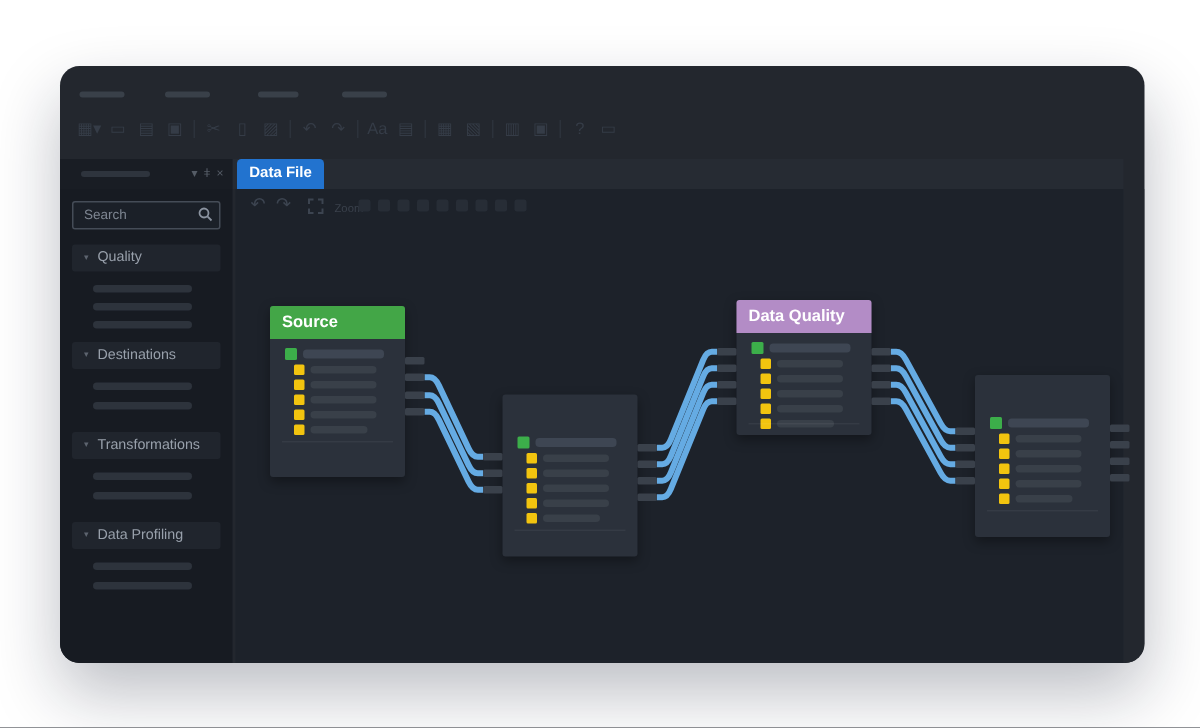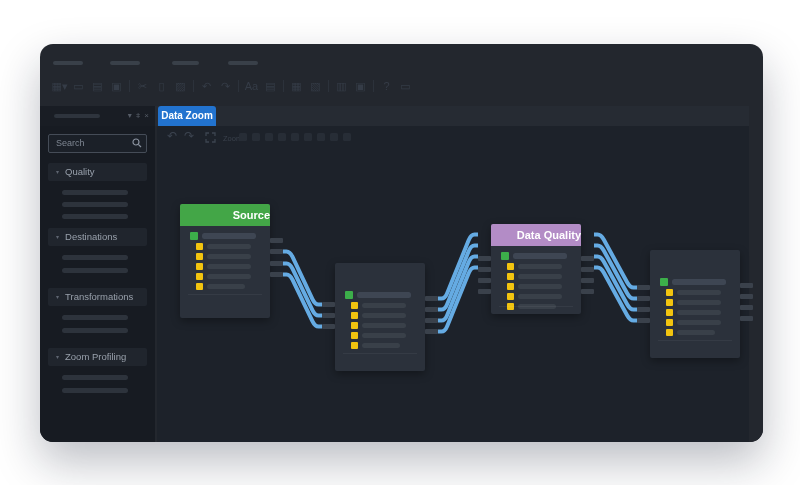--- a/index.html
+++ b/index.html
@@ -56,21 +56,21 @@
   
   .cv-toolbar { position:absolute; left:0; top:0; width:100%; height:22px; }
   .cv-icon { position:absolute; top:2px; font-size:12px; color:#3c4450; line-height:16px; user-select:none; }
   .cv-zoom { position:absolute; top:8px; font-size:7.5px; color:#3a414c; }
   .cv-sq { position:absolute; top:7px; width:8px; height:8px; border-radius:1.5px; background:#272d36; }
 
   
   svg.wires { position:absolute; left:0; top:0; z-index:1; }
 
   
-  .node { position:absolute; z-index:2; background:#2b313b; border-radius:2px; box-shadow:0 3px 8px rgba(0,0,0,.35);text-align:right; }
+  .node { position:absolute; z-index:2; background:#2b313b; border-radius:2px; box-shadow:0 3px 8px rgba(0,0,0,.35); }
   .node-head {
     position:absolute; left:0; top:0; width:100%; height:22px; border-radius:2px 2px 0 0;
     color:#ffffff; font-size:11px; font-weight:bold; line-height:22px; padding-left:8px;
   }
   .dot { position:absolute; border-radius:1px; }
   .row-line { position:absolute; border-radius:2.5px; }
   .node-div { position:absolute; left:8px; height:1px; background:rgba(255,255,255,.05); }
   .stub { position:absolute; width:13px; height:5px; border-radius:1px; background:#3a414b; }
 </style>
 </head>
@@ -114,41 +114,41 @@
   <div class="tabrow">
     <div class="tab-strip"></div>
     <div class="panel-head">
       <div class="panel-ph"></div>
       <div class="panel-icons">
           <span>▾</span>
           <span>ǂ</span>
           <span>×</span>
         </div>
     </div>
-    <div class="tab-active">Data Zoom</div>
+    <div class="tab-active">Data File</div>
   </div>
 
   <div class="sidebar">
     <div class="search">Search</div>
     <svg class="search-icon" width="10" height="10" viewBox="0 0 10 10">
       <circle cx="4" cy="4" r="3" fill="none" stroke="#8b93a0" stroke-width="1.2"></circle>
       <line x1="6.3" y1="6.3" x2="9" y2="9" stroke="#8b93a0" stroke-width="1.2"></line>
     </svg>
     <div id="side-sections">
         <div class="section-head" style="top: 37px;"><span class="chev">▾</span><span>Quality</span></div>
         <div class="side-line" style="top: 64px;"></div>
         <div class="side-line" style="top: 76px;"></div>
         <div class="side-line" style="top: 88px;"></div>
         <div class="section-head" style="top: 102px;"><span class="chev">▾</span><span>Destinations</span></div>
         <div class="side-line" style="top: 129px;"></div>
         <div class="side-line" style="top: 142px;"></div>
         <div class="section-head" style="top: 162px;"><span class="chev">▾</span><span>Transformations</span></div>
         <div class="side-line" style="top: 189px;"></div>
         <div class="side-line" style="top: 202px;"></div>
-        <div class="section-head" style="top: 222px;"><span class="chev">▾</span><span>Zoom Profiling</span></div>
+        <div class="section-head" style="top: 222px;"><span class="chev">▾</span><span>Data Profiling</span></div>
         <div class="side-line" style="top: 249px;"></div>
         <div class="side-line" style="top: 262px;"></div>
       </div>
   </div>
 
   <div class="canvas">
     <div class="cv-toolbar">
       <span class="cv-icon" style="left:10px">↶</span>
       <span class="cv-icon" style="left:27px">↷</span>
       <svg style="position:absolute;left:48px;top:6px" width="11" height="11" viewBox="0 0 11 11">
@@ -206,21 +206,21 @@
           <div class="row-line" style="left: 27px; top: 80px; width: 38px; height: 5px; background: rgb(57, 64, 73);"></div>
           <div class="node-div" style="top: 90px; width: 74px;"></div>
           <div class="stub" style="left: -13px; top: 39px; background: rgb(58, 65, 75);"></div>
           <div class="stub" style="left: -13px; top: 50px; background: rgb(58, 65, 75);"></div>
           <div class="stub" style="left: -13px; top: 61px; background: rgb(58, 65, 75);"></div>
           <div class="stub" style="left: 90px; top: 33px; background: rgb(58, 65, 75);"></div>
           <div class="stub" style="left: 90px; top: 44px; background: rgb(58, 65, 75);"></div>
           <div class="stub" style="left: 90px; top: 55px; background: rgb(58, 65, 75);"></div>
           <div class="stub" style="left: 90px; top: 66px; background: rgb(58, 65, 75);"></div>
         </div>
-        <div class="node" style="left: 334px; top: 74px; width: 90px; height: 90px; background: rgb(43, 49, 59); margin-top: 24px;">
+        <div class="node" style="left: 334px; top: 74px; width: 90px; height: 90px; background: rgb(43, 49, 59);">
           <div class="node-head" style="background: rgb(179, 140, 198);">Data Quality</div>
           <div class="dot" style="left: 10px; top: 28px; width: 8px; height: 8px; background: rgb(60, 174, 74);"></div>
           <div class="row-line" style="left: 22px; top: 29px; width: 54px; height: 6px; background: rgb(62, 70, 83);"></div>
           <div class="dot" style="left: 16px; top: 39px; width: 7px; height: 7px; background: rgb(242, 196, 15);"></div>
           <div class="row-line" style="left: 27px; top: 40px; width: 44px; height: 5px; background: rgb(57, 64, 73);"></div>
           <div class="dot" style="left: 16px; top: 49px; width: 7px; height: 7px; background: rgb(242, 196, 15);"></div>
           <div class="row-line" style="left: 27px; top: 50px; width: 44px; height: 5px; background: rgb(57, 64, 73);"></div>
           <div class="dot" style="left: 16px; top: 59px; width: 7px; height: 7px; background: rgb(242, 196, 15);"></div>
           <div class="row-line" style="left: 27px; top: 60px; width: 44px; height: 5px; background: rgb(57, 64, 73);"></div>
           <div class="dot" style="left: 16px; top: 69px; width: 7px; height: 7px; background: rgb(242, 196, 15);"></div>

